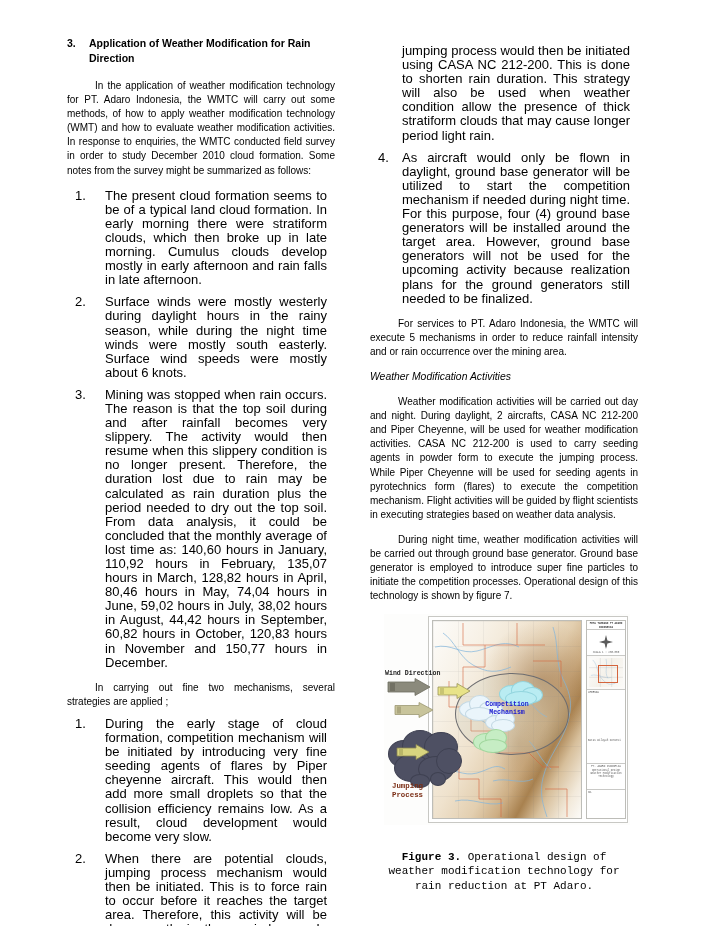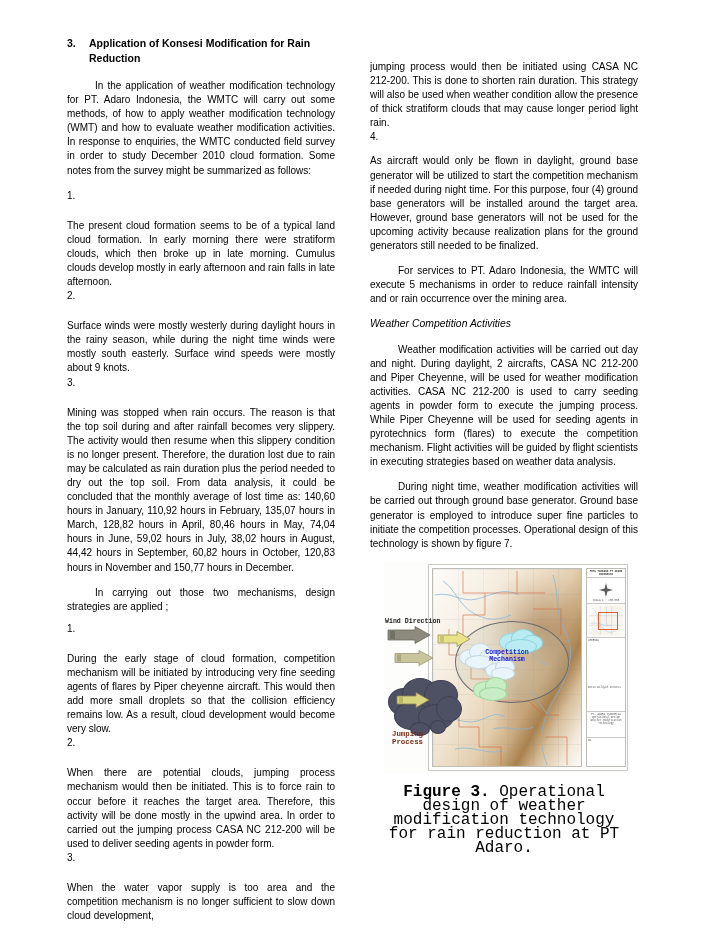--- a/index.html
+++ b/index.html
@@ -64,24 +64,24 @@
   p.body-par.tight {
     margin-bottom: 8px;
   }
   .numlist {
     margin: 0 0 11px 0;
     padding: 0;
     list-style: none;
   }
   .numlist li {
     display: flex;
-    flex-direction: column;
-    font-size: 10px;
+    flex-direction: row;
+    font-size: 13px;
     line-height: 14.1px;
-    margin: 0;
+    margin: 8px;
   }
   .numlist li .marker {
     width: 30px;
     flex: 0 0 30px;
     text-align: left;
   }
   .numlist li .txt {
     flex: 1;
     text-align: justify;
   }
@@ -250,60 +250,60 @@
     background: linear-gradient(120deg,#fdfdfc 0%, #f4f1ea 50%, #fbfaf7 100%);
   }
   .mini-red {
     position: absolute;
     left: 26%; top: 22%;
     width: 52%; height: 56%;
     border: 0.8px solid #d4643c;
   }
   .fig-caption {
     width: 268px;
-    margin-top: 12px;
-    font-size: 16px;
+    margin-top: 25px;
+    font-size: 11px;
     line-height: 14.1px;
     text-align: center;
     padding: 0 6px;
     box-sizing: border-box;
   }
   .fig-caption b { font-weight: bold; }
 </style>
 </head>
 <body>
 
 <div class="page">
   <div class="columns">
 
     <div class="col">
 
       <h3 class="section-title">
         <span class="num">3.</span>
-        <span class="ttl">Application of Konsesi Modification for Rain Reduction</span>
+        <span class="ttl">Application of Weather Modification for Rain Direction</span>
       </h3>
 
       <p class="body-par">In the application of weather modification technology for PT. Adaro Indonesia, the WMTC will carry out some methods, of how to apply weather modification technology (WMT) and how to evaluate weather modification activities. In response to enquiries, the WMTC conducted field survey in order to study December 2010 cloud formation. Some notes from the survey might be summarized as follows:</p>
 
       <ol class="numlist">
         <li>
           <span class="marker">1.</span>
           <span class="txt">The present cloud formation seems to be of a typical land cloud formation. In early morning there were stratiform clouds, which then broke up in late morning. Cumulus clouds develop mostly in early afternoon and rain falls in late afternoon.</span>
         </li>
         <li>
           <span class="marker">2.</span>
-          <span class="txt">Surface winds were mostly westerly during daylight hours in the rainy season, while during the night time winds were mostly south easterly. Surface wind speeds were mostly about 9 knots.</span>
+          <span class="txt">Surface winds were mostly westerly during daylight hours in the rainy season, while during the night time winds were mostly south easterly. Surface wind speeds were mostly about 6 knots.</span>
         </li>
         <li>
           <span class="marker">3.</span>
           <span class="txt">Mining was stopped when rain occurs. The reason is that the top soil during and after rainfall becomes very slippery. The activity would then resume when this slippery condition is no longer present. Therefore, the duration lost due to rain may be calculated as rain duration plus the period needed to dry out the top soil. From data analysis, it could be concluded that the monthly average of lost time as: 140,60 hours in January, 110,92 hours in February, 135,07 hours in March, 128,82 hours in April, 80,46 hours in May, 74,04 hours in June, 59,02 hours in July, 38,02 hours in August, 44,42 hours in September, 60,82 hours in October, 120,83 hours in November and 150,77 hours in December.</span>
         </li>
       </ol>
 
-      <p class="body-par tight">In carrying out those two mechanisms, design strategies are applied ;</p>
+      <p class="body-par tight">In carrying out fine two mechanisms, several strategies are applied ;</p>
 
       <ol class="numlist">
         <li>
           <span class="marker">1.</span>
           <span class="txt">During the early stage of cloud formation, competition mechanism will be initiated by introducing very fine seeding agents of flares by Piper cheyenne aircraft. This would then add more small droplets so that the collision efficiency remains low. As a result, cloud development would become very slow.</span>
         </li>
         <li>
           <span class="marker">2.</span>
           <span class="txt">When there are potential clouds, jumping process mechanism would then be initiated. This is to force rain to occur before it reaches the target area. Therefore, this activity will be done mostly in the upwind area. In order to carried out the jumping process CASA NC 212-200 will be used to deliver seeding agents in powder form.</span>
         </li>
@@ -323,21 +323,21 @@
           <span class="txt">jumping process would then be initiated using CASA NC 212-200. This is done to shorten rain duration. This strategy will also be used when weather condition allow the presence of thick stratiform clouds that may cause longer period light rain.</span>
         </li>
         <li>
           <span class="marker">4.</span>
           <span class="txt">As aircraft would only be flown in daylight, ground base generator will be utilized to start the competition mechanism if needed during night time. For this purpose, four (4) ground base generators will be installed around the target area. However, ground base generators will not be used for the upcoming activity because realization plans for the ground generators still needed to be finalized.</span>
         </li>
       </ol>
 
       <p class="body-par">For services to PT. Adaro Indonesia, the WMTC will execute 5 mechanisms in order to reduce rainfall intensity and or rain occurrence over the mining area.</p>
 
-      <h4 class="sub-italic">Weather Competition Activities</h4>
+      <h4 class="sub-italic">Weather Modification Activities</h4>
 
       <p class="body-par">Weather modification activities will be carried out day and night. During daylight, 2 aircrafts, CASA NC 212-200 and Piper Cheyenne, will be used for weather modification activities. CASA NC 212-200 is used to carry seeding agents in powder form to execute the jumping process. While Piper Cheyenne will be used for seeding agents in pyrotechnics form (flares) to execute the competition mechanism. Flight activities will be guided by flight scientists in executing strategies based on weather data analysis.</p>
 
       <p class="body-par">During night time, weather modification activities will be carried out through ground base generator. Ground base generator is employed to introduce super fine particles to initiate the competition processes. Operational design of this technology is shown by figure 7.</p>
 
       <div class="figure-wrap">
         <div class="figure">
 
           <div class="map-frame">
 

